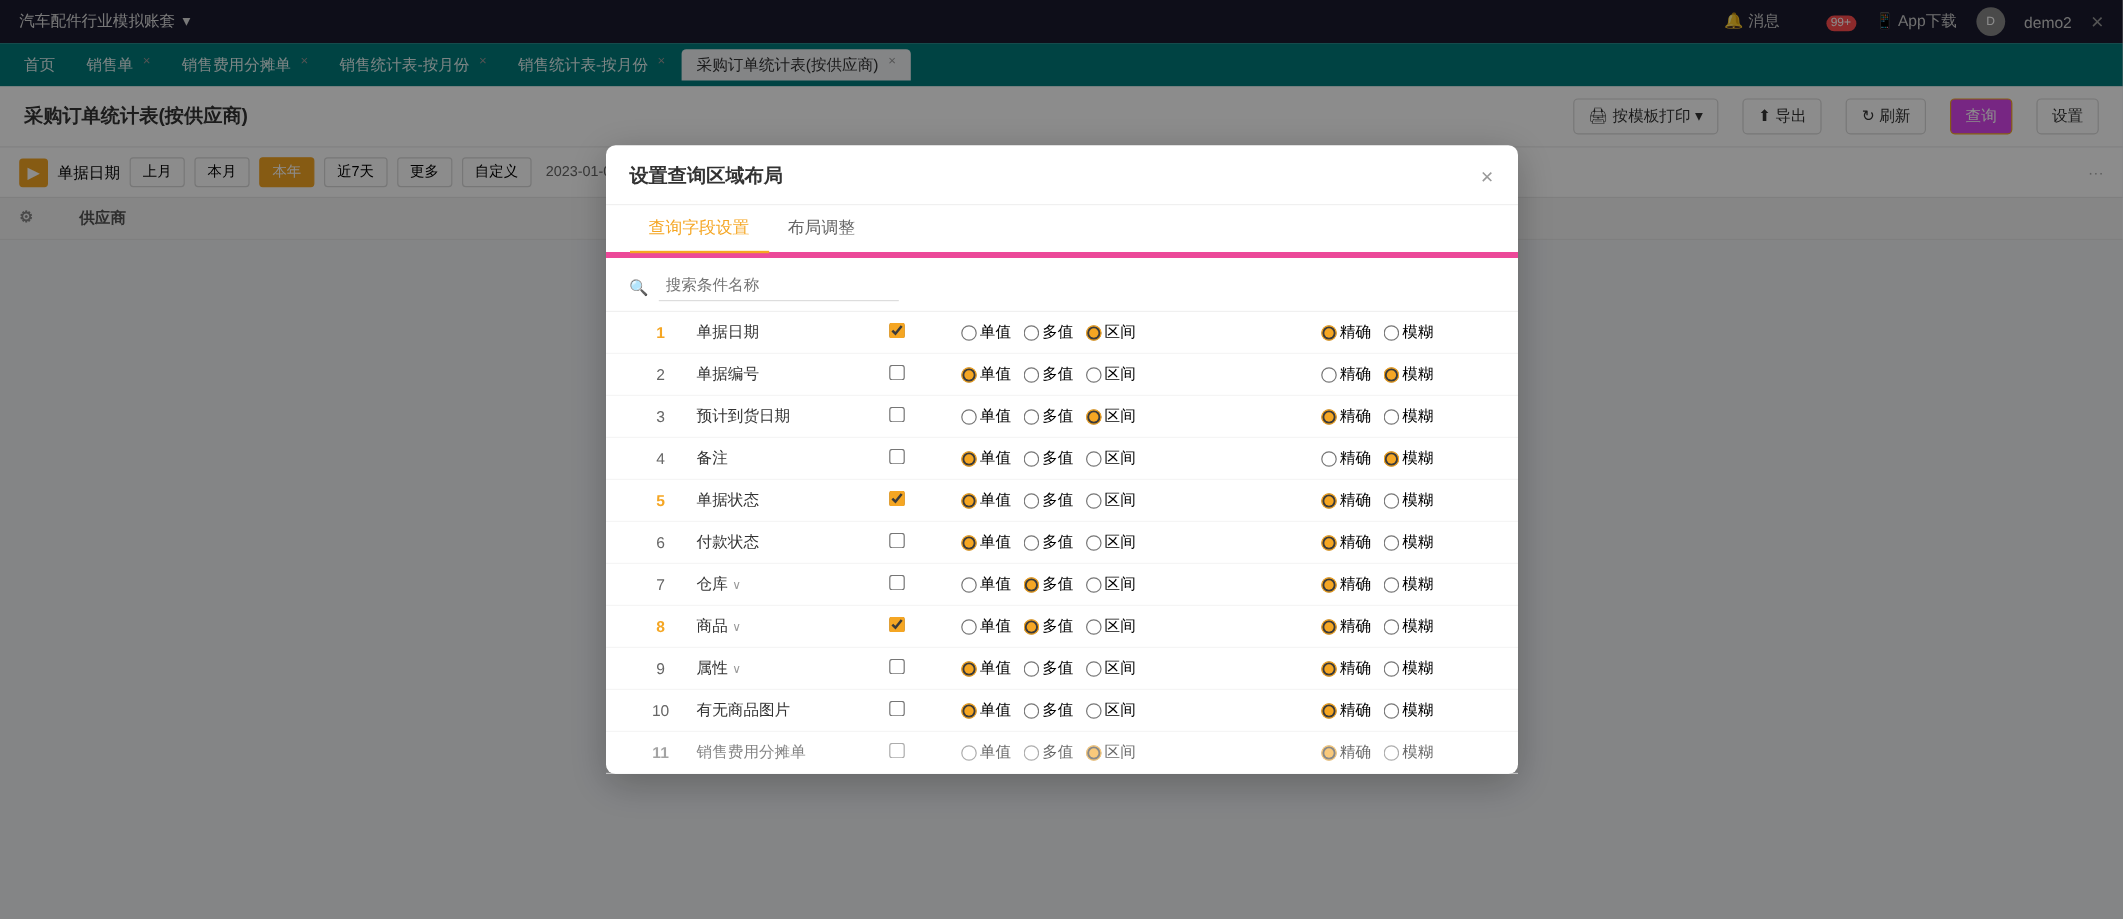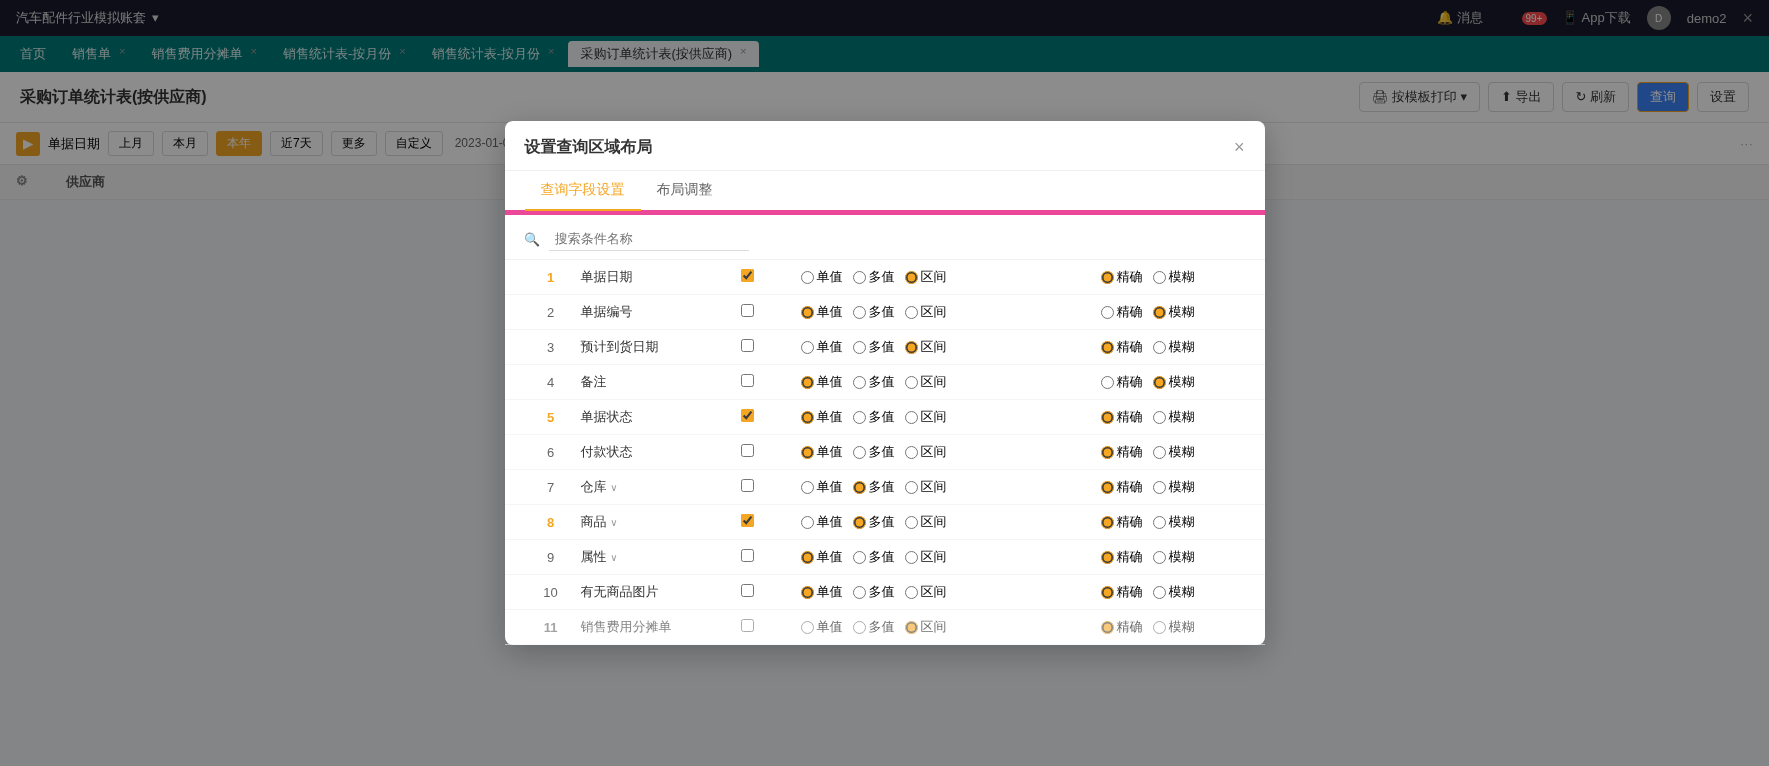--- a/index.html
+++ b/index.html
@@ -43,24 +43,24 @@
     
     .page-header {
       background: white;
       padding: 10px 20px;
       display: flex;
       align-items: center;
       justify-content: space-between;
       border-bottom: 1px solid #e8e8e8;
     }
     .page-title { font-size: 16px; font-weight: bold; color: #333; }
-    .page-actions { display: flex; gap: 8px; align-items: center; }
+    .page-actions { display: flex; gap: 20px; align-items: center; }
     .btn { padding: 5px 12px; border-radius: 4px; border: 1px solid #d9d9d9; cursor: pointer; font-size: 13px; }
     .btn-default { background: white; color: #333; }
-    .btn-primary { background: #3b82f6; border-color: #f5a623; color: white; }
+    .btn-primary { background: #d946ef; border-color: #f5a623; color: white; }
     .btn-orange { background: #f5a623; border-color: #f5a623; color: white; }
 
     
     .filter-bar {
       background: white;
       padding: 8px 16px;
       display: flex;
       align-items: center;
       gap: 8px;
       border-bottom: 1px solid #e8e8e8;
@@ -123,20 +123,21 @@
       gap: 8px;
       border-bottom: 1px solid #f0f0f0;
     }
     .modal-search input {
       border: none;
       border-bottom: 1px solid #d9d9d9;
       padding: 4px 8px;
       font-size: 13px;
       outline: none;
       width: 180px;
+      font-family: Liberation Mono, monospace;
     }
 
     .modal-body {
       flex: 1;
       overflow: hidden;
       display: flex;
       flex-direction: column;
     }
 
     .modal-table-header {

